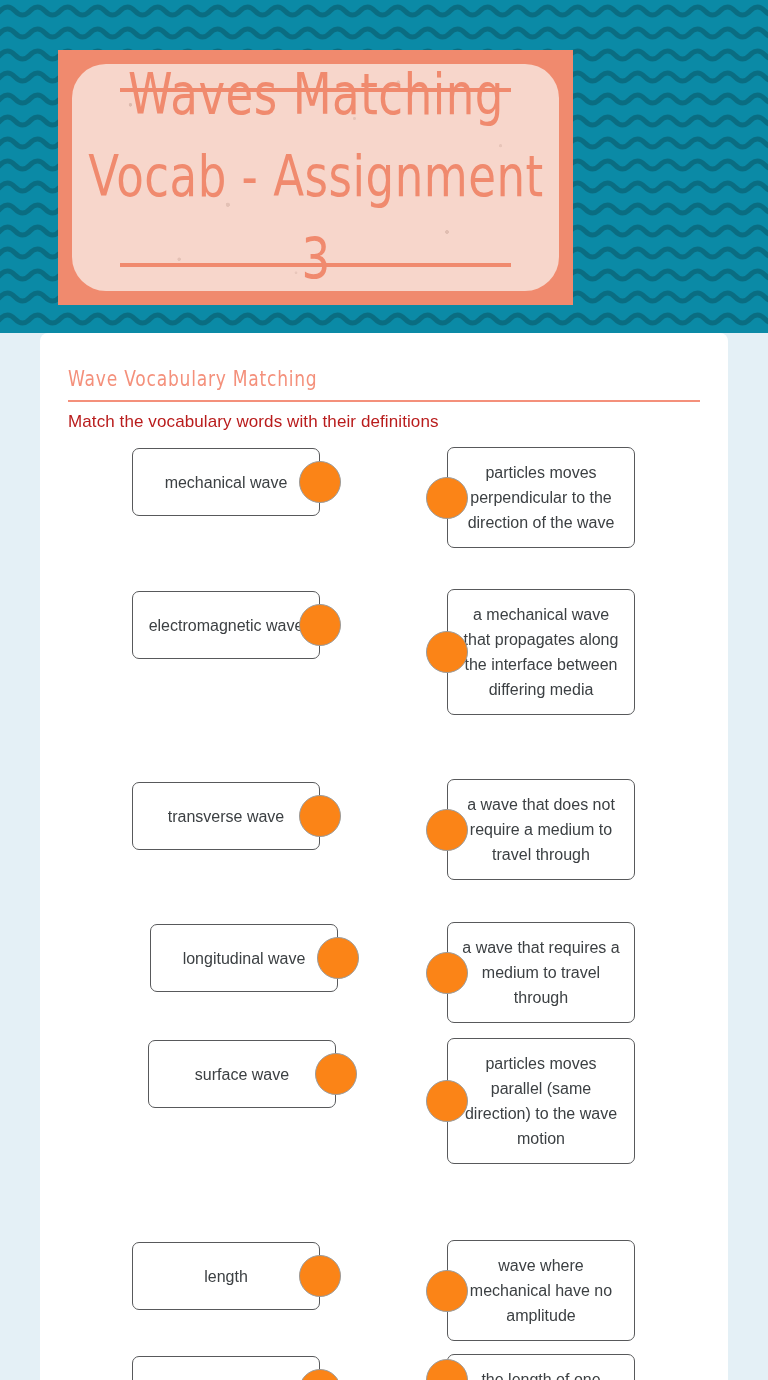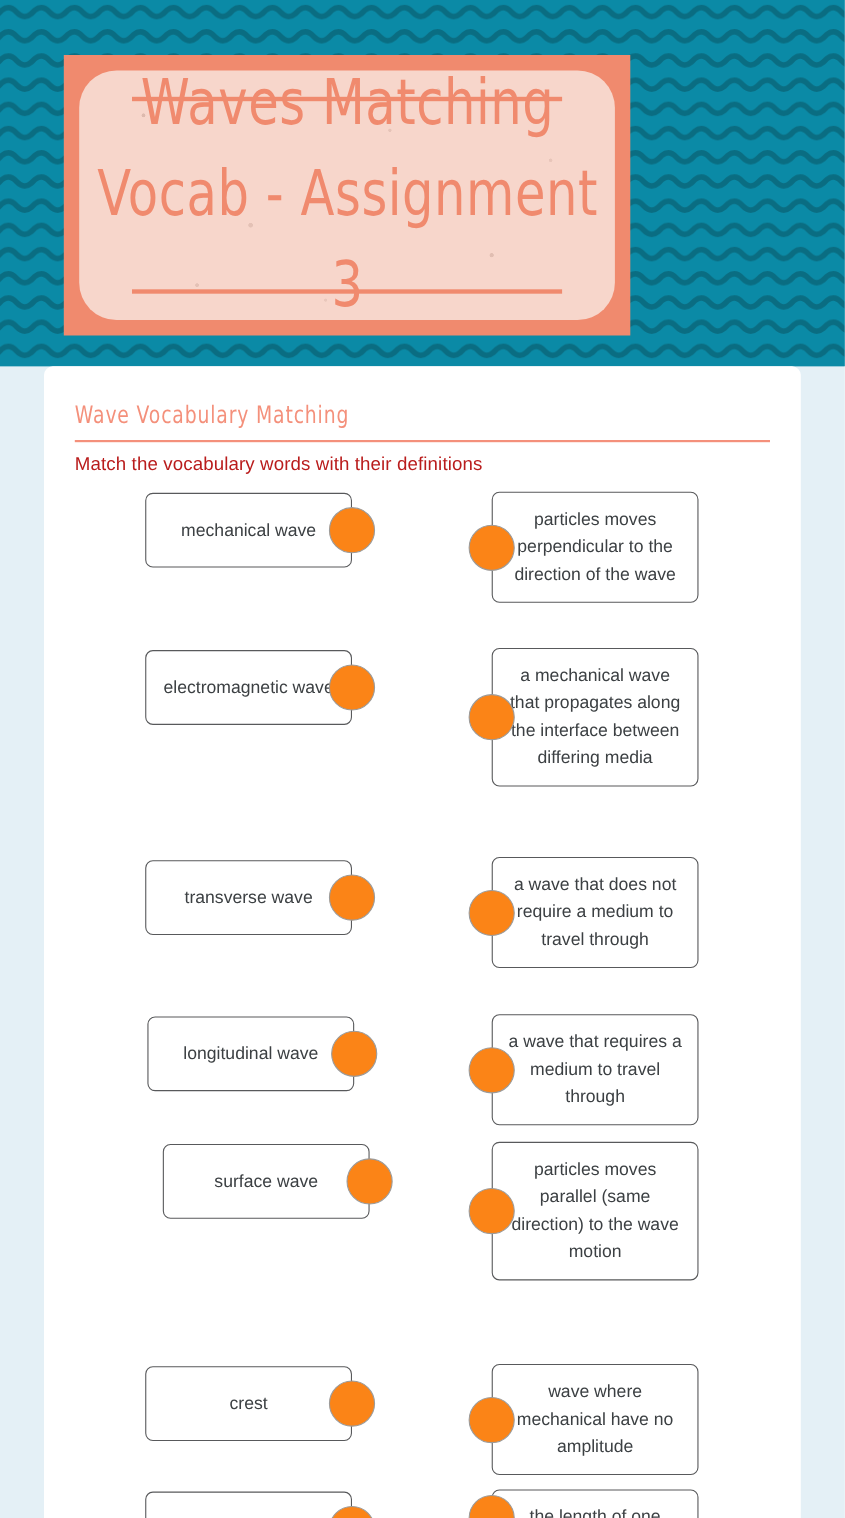--- a/index.html
+++ b/index.html
@@ -253,21 +253,21 @@
           <div class="dot right"></div>
         </div>
         <div class="def-wrap" style="position: absolute; left: 407px; top: 331px; margin-left: 0px;">
           <div class="card def-card">
             <span>a wave that does not require a medium to travel through</span>
           </div>
           <div class="dot left"></div>
         </div>
       </div>
       <div class="match-row" style="position: absolute; top: 0px; left: 0px;">
-        <div class="term-wrap" style="position: absolute; left: 92px; top: 476px; margin-left: 2px;">
+        <div class="term-wrap" style="position: absolute; left: 92px; top: 476px; margin-left: 18px;">
           <div class="card term-card" style="height: 68px;">
             <span>longitudinal wave</span>
           </div>
           <div class="dot right"></div>
         </div>
         <div class="def-wrap" style="position: absolute; left: 407px; top: 474px; margin-left: 0px;">
           <div class="card def-card">
             <span>a wave that requires a medium to travel through</span>
           </div>
           <div class="dot left"></div>
@@ -283,21 +283,21 @@
         <div class="def-wrap" style="position: absolute; left: 407px; top: 590px; margin-left: 0px;">
           <div class="card def-card">
             <span>particles moves parallel (same direction) to the wave motion</span>
           </div>
           <div class="dot left"></div>
         </div>
       </div>
       <div class="match-row" style="position: absolute; top: 0px; left: 0px;">
         <div class="term-wrap" style="position: absolute; left: 92px; top: 794px; margin-left: 0px;">
           <div class="card term-card" style="height: 68px;">
-            <span>crest</span>
+            <span>length</span>
           </div>
           <div class="dot right"></div>
         </div>
         <div class="def-wrap" style="position: absolute; left: 407px; top: 792px; margin-left: 0px;">
           <div class="card def-card">
             <span>wave where mechanical have no amplitude</span>
           </div>
           <div class="dot left"></div>
         </div>
       </div>

